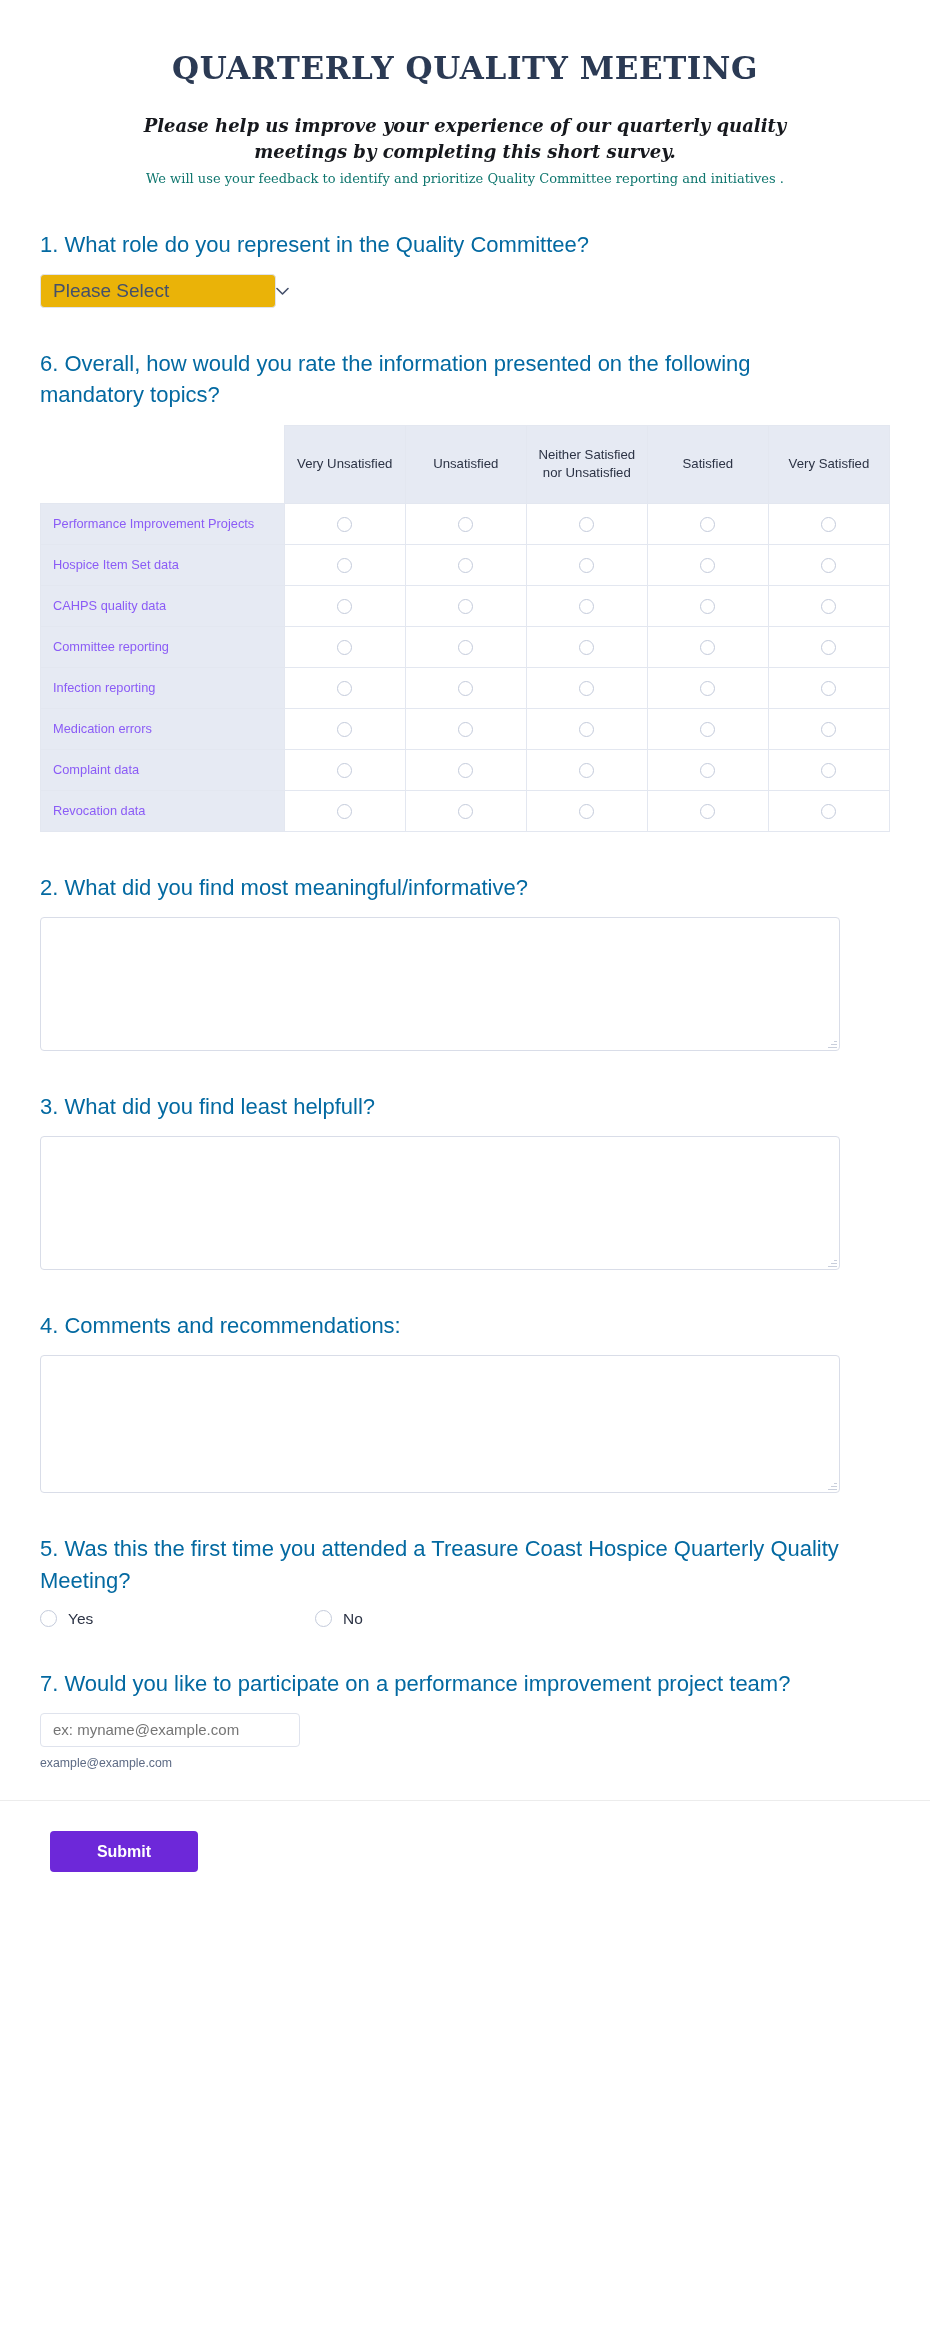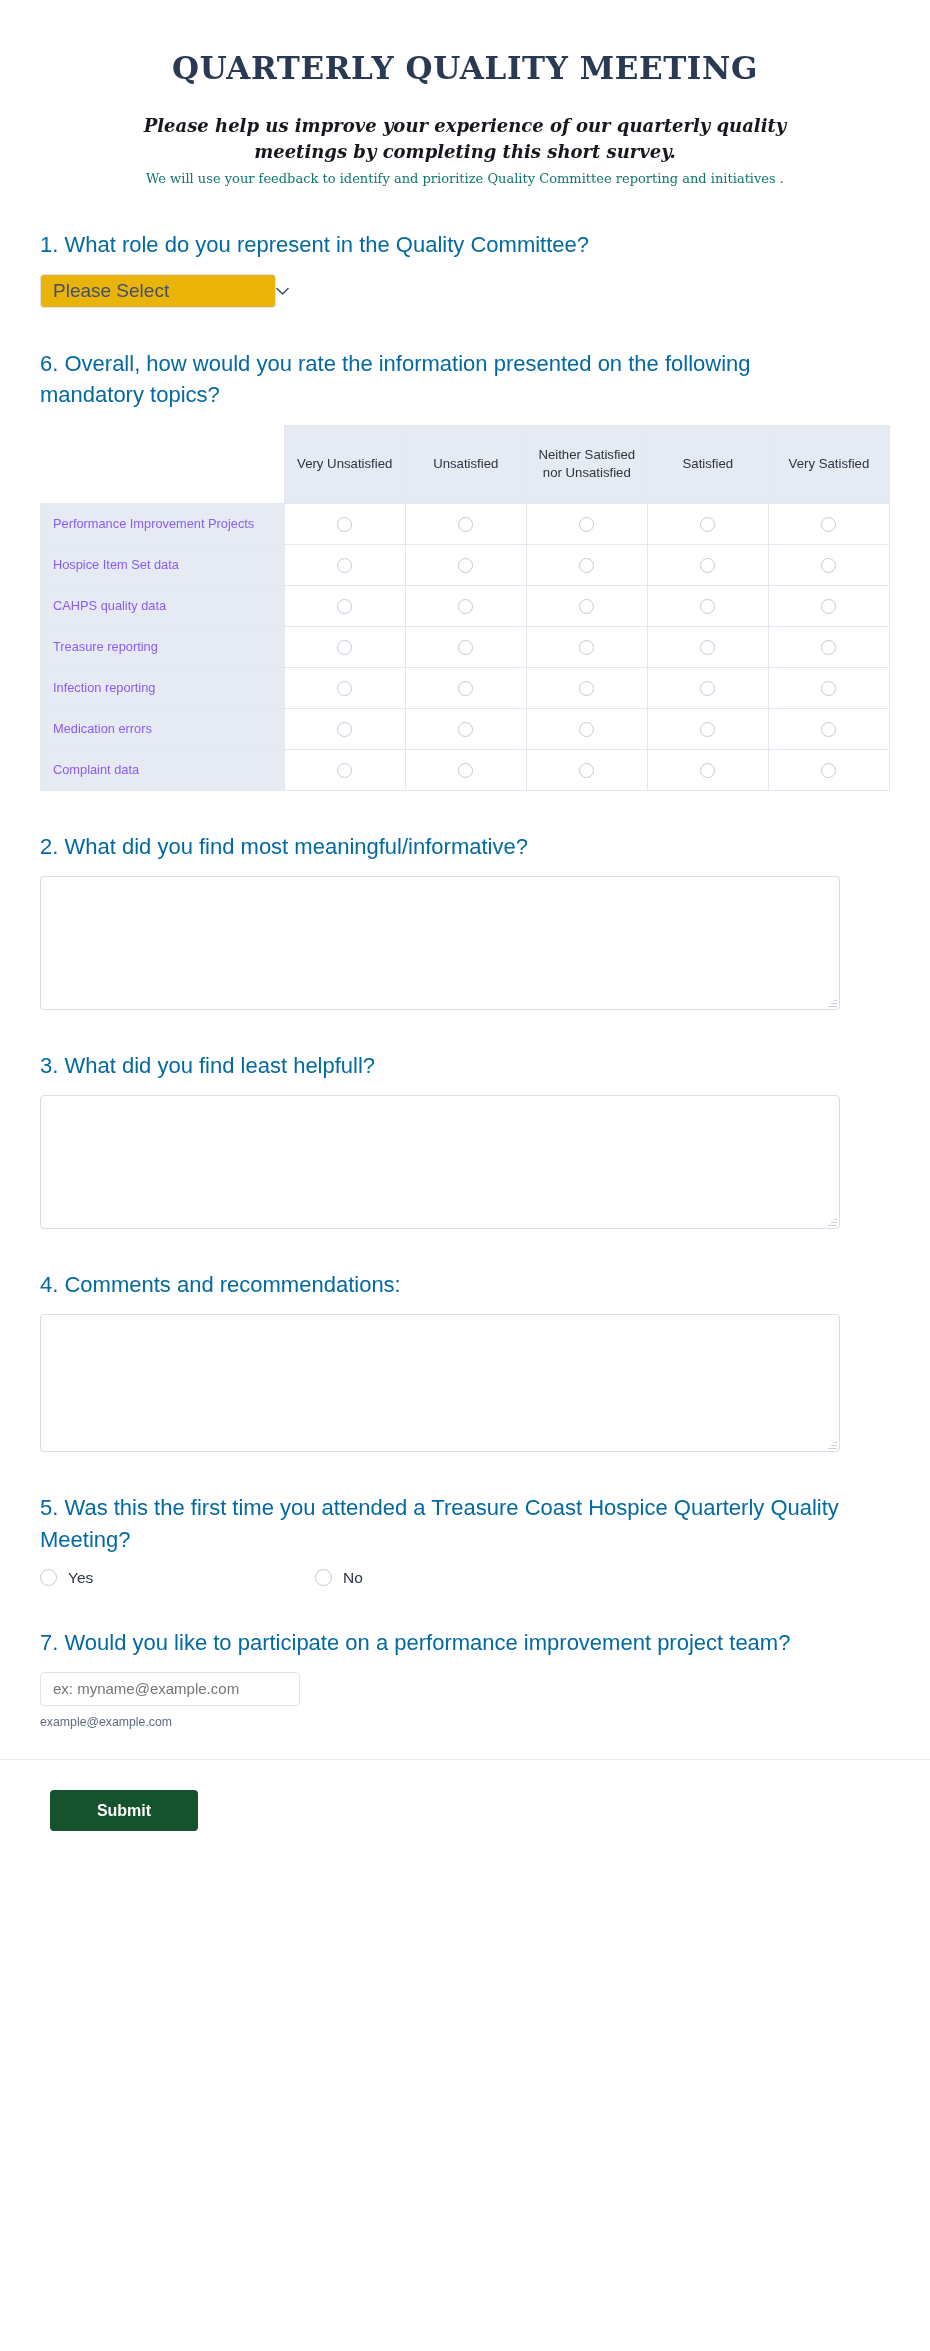--- a/index.html
+++ b/index.html
@@ -225,21 +225,21 @@
   
   .footer-divider {
     margin-top: 30px;
     border-top: 1px solid #ececec;
   }
   .submit-row {
     padding: 30px 40px 52px 50px;
   }
   .submit-btn {
     display: inline-block;
-    background: #14532d;
+    background: #6d28d9;
     color: #ffffff;
     font-size: 16px;
     font-weight: bold;
     border: none;
     border-radius: 4px;
     padding: 0 34px;
     height: 41px;
     line-height: 41px;
     min-width: 148px;
     text-align: center;
@@ -312,21 +312,21 @@
           </tr>
           <tr>
             <th class="rowlabel">CAHPS quality data</th>
             <td class="cell"><span class="radio"></span></td>
             <td class="cell"><span class="radio"></span></td>
             <td class="cell"><span class="radio"></span></td>
             <td class="cell"><span class="radio"></span></td>
             <td class="cell"><span class="radio"></span></td>
           </tr>
           <tr>
-            <th class="rowlabel">Treasure reporting</th>
+            <th class="rowlabel">Committee reporting</th>
             <td class="cell"><span class="radio"></span></td>
             <td class="cell"><span class="radio"></span></td>
             <td class="cell"><span class="radio"></span></td>
             <td class="cell"><span class="radio"></span></td>
             <td class="cell"><span class="radio"></span></td>
           </tr>
           <tr>
             <th class="rowlabel">Infection reporting</th>
             <td class="cell"><span class="radio"></span></td>
             <td class="cell"><span class="radio"></span></td>
@@ -337,20 +337,28 @@
           <tr>
             <th class="rowlabel">Medication errors</th>
             <td class="cell"><span class="radio"></span></td>
             <td class="cell"><span class="radio"></span></td>
             <td class="cell"><span class="radio"></span></td>
             <td class="cell"><span class="radio"></span></td>
             <td class="cell"><span class="radio"></span></td>
           </tr>
           <tr>
             <th class="rowlabel">Complaint data</th>
+            <td class="cell"><span class="radio"></span></td>
+            <td class="cell"><span class="radio"></span></td>
+            <td class="cell"><span class="radio"></span></td>
+            <td class="cell"><span class="radio"></span></td>
+            <td class="cell"><span class="radio"></span></td>
+          </tr>
+          <tr>
+            <th class="rowlabel">Revocation data</th>
             <td class="cell"><span class="radio"></span></td>
             <td class="cell"><span class="radio"></span></td>
             <td class="cell"><span class="radio"></span></td>
             <td class="cell"><span class="radio"></span></td>
             <td class="cell"><span class="radio"></span></td>
           </tr>
         </tbody>
       </table>
     </div>
 

